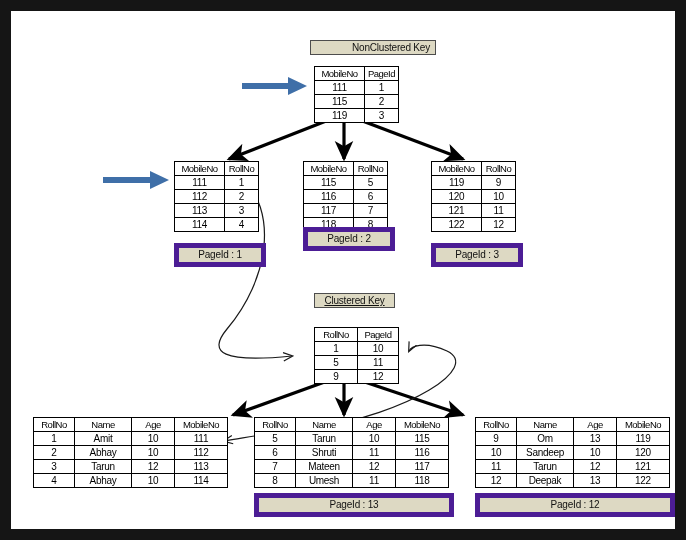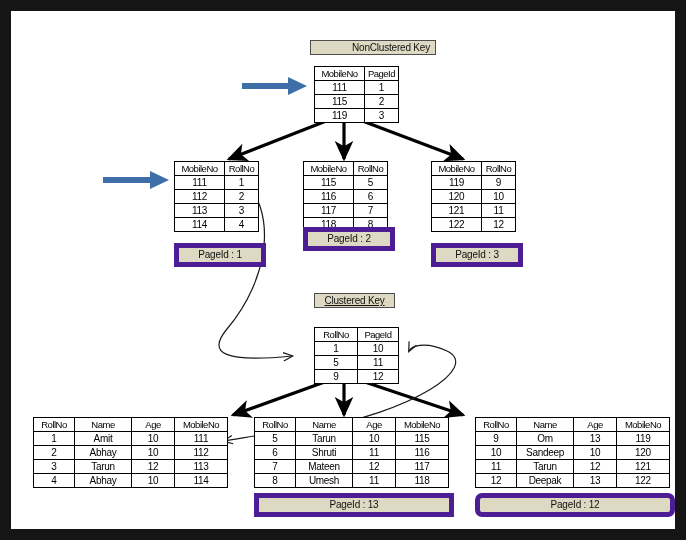--- a/index.html
+++ b/index.html
@@ -374,16 +374,16 @@
           <td>121</td>
         </tr>
         <tr>
           <td>12</td>
           <td>Deepak</td>
           <td>13</td>
           <td>122</td>
         </tr>
       </tbody>
     </table>
-    <div class="pagebar" style="left:464px; top:482px; width:190px;border-radius:7px;">PageId : 12</div>
+    <div class="pagebar" style="left:464px; top:482px; width:190px;">PageId : 12</div>
 
   </div>
 </div>
 
 </body></html>

